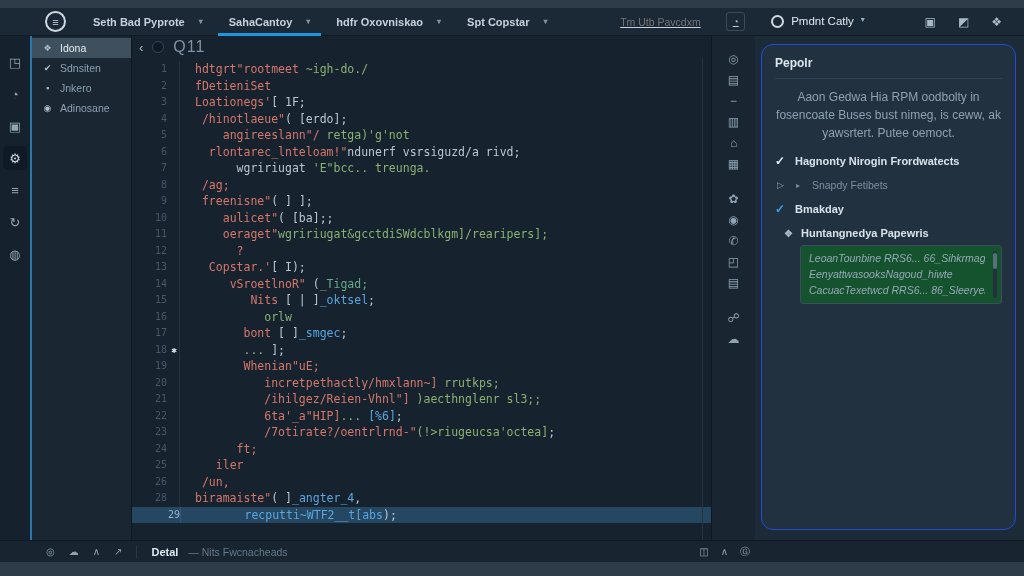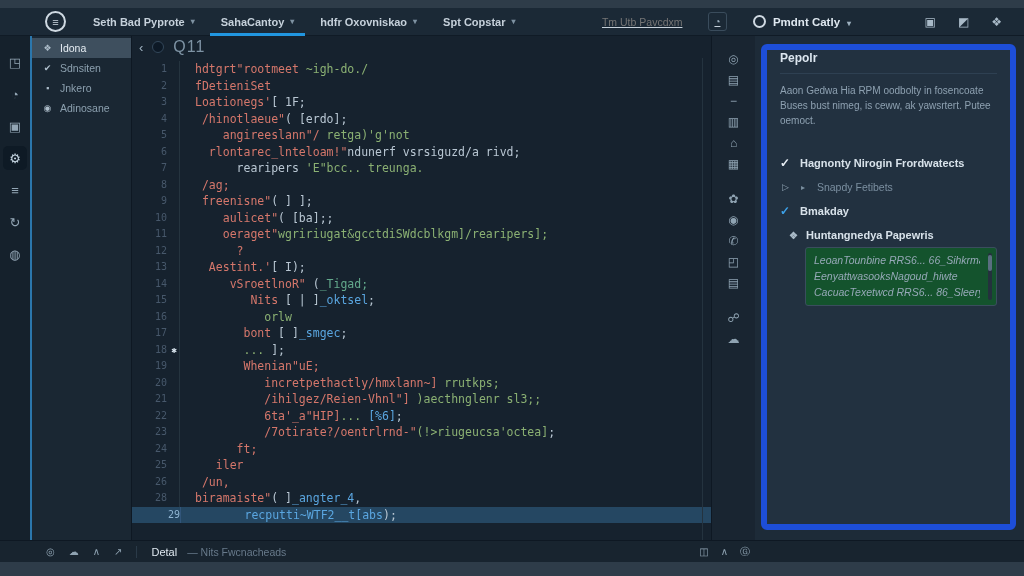--- a/index.html
+++ b/index.html
@@ -9,33 +9,33 @@
   .win-top    { height:8px;  background:#2e3c49; }
   .win-bottom { height:14px; background:#2e3c49; }
 
   
   .topbar { height:28px; background:#1b2936; border-bottom:1px solid #101b26;
             display:flex; align-items:center; color:#c6d1db; }
   .logo { width:21px; height:21px; border:2px solid #cfd9e2; border-radius:50%;
           margin-left:45px; display:flex; align-items:center; justify-content:center;
           color:#cfd9e2; font-size:11px; font-weight:700; }
   .menus { display:flex; margin-left:14px; height:28px; }
-  .menu-item { position:relative; display:flex; align-items:center; gap:6px;
+  .menu-item { position:relative; display:flex; align-items:center; gap:14px;
                padding:0 13px; height:28px; font-size:11px; font-weight:700; cursor:default; }
   .menu-item .caret { font-size:8px; color:#7e92a2; }
   .menu-item.active::after { content:""; position:absolute; left:2px; right:2px; bottom:0;
                              height:3px; background:#2196e0; }
   .search-box { margin-left:auto; display:flex; align-items:center; gap:10px;text-decoration:underline; }
   .search-input { width:96px; background:transparent; border:none; outline:none;
                   color:#5d7182; font-size:10.5px; font-family:"Liberation Sans",sans-serif; }
   .icon-btn { width:19px; height:19px; border:1px solid #3a4c5c; border-radius:3px;
               display:flex; align-items:center; justify-content:center;
               color:#9db0bf; font-size:10px; }
-  .account { display:flex; align-items:flex-end; gap:7px; margin-left:26px;
-             font-size:11.5px; font-weight:700; color:#dfe8f0; }
+  .account { display:flex; align-items:flex-start; gap:7px; margin-left:26px;
+             font-size:11.5px; font-weight:400; color:#dfe8f0; }
   .account .ring { width:13px; height:13px; border:2px solid #cfd9e2; border-radius:50%; }
   .tb-icons { display:flex; gap:22px; margin-left:auto; margin-right:22px;
               color:#a9bac8; font-size:12px; }
   .tb-icons span { cursor:default; }
 
   
   .main { display:flex; height:504px; }
 
   .rail { width:32px; background:#15212c; border-right:2px solid #2b77ad;
           display:flex; flex-direction:column; align-items:center; padding-top:14px; }
@@ -71,25 +71,25 @@
   .tok-r { color:#d5776b; } .tok-g { color:#8bb173; } .tok-b { color:#5aa6e0; }
   .tok-w { color:#b9c7d3; } .tok-t { color:#63a98c; }
 
   .strip { width:44px; background:#192531; border-left:1px solid #0e1823;
            display:flex; flex-direction:column; align-items:center; padding-top:12px; }
   .strip-ic { color:#8fa3b2; font-size:12px; height:21px; display:flex;
               align-items:center; cursor:default; }
   .strip-gap { height:14px; }
 
   .rightpanel { width:269px; background:#1d2b38; padding:8px 8px 10px 6px; }
-  .card { height:100%; background:#223140; border:6px solid #1d4ed8; border-radius:6px;
-          padding:1px 13px; overflow:hidden; }
+  .card { height:100%; background:#223140; border:1px solid #1d4ed8; border-radius:12px;
+          padding:11px 13px; overflow:hidden; }
   .rp-title { font-size:12px; font-weight:700; color:#dce6ef; padding-bottom:8px;
               border-bottom:1px solid #2e4052; margin-bottom:9px; }
-  .rp-desc { font-size:10px; color:#8ea1b1; line-height:1.5; margin-bottom:28px; }
+  .rp-desc { font-size:12px; color:#8ea1b1; line-height:1.5; margin-bottom:12px;text-align:center; }
   .rp-check { display:flex; align-items:center; gap:10px; margin-bottom:11px;
               font-size:11px; font-weight:700; color:#d8e2ea; }
   .chk { font-size:12px; }
   .chk.white { color:#e9eff5; } .chk.blue { color:#3da1e8; }
   .rp-sub { display:flex; align-items:center; gap:12px; margin:0 0 11px 2px;
             color:#7b8fa0; font-size:10.5px; }
   .rp-sub .expander { font-size:9px; color:#8fa3b2; }
   .rp-sub .mini { font-size:8px; color:#7b8fa0; }
   .rp-listhead { display:flex; align-items:center; gap:8px; font-size:11px; font-weight:700;
                  color:#d8e2ea; margin:3px 0 6px 9px; }
@@ -102,21 +102,21 @@
                   background:#24313d; border-radius:2px; }
   .rp-scrollbar .thumb { position:absolute; top:2px; left:0; width:4px; height:16px;
                          background:#5a6e80; border-radius:2px; }
 
   
   .statusbar { height:22px; background:#18242f; border-top:1px solid #0e1823;
                display:flex; align-items:center; color:#8fa3b2; }
   .sb-ic { font-size:10px; margin-right:14px; cursor:default; }
   .sb-group-left { display:flex; align-items:center; margin-left:46px; }
   .sb-div { width:1px; height:12px; background:#2a3a48; margin-right:14px; }
-  .sb-label { font-size:11px; font-weight:400; color:#dfe8f0; margin-right:10px; }
+  .sb-label { font-size:11px; font-weight:700; color:#dfe8f0; margin-right:10px; }
   .sb-sub { font-size:10.5px; color:#67798a; }
   .sb-group-right { display:flex; align-items:center; margin-left:auto; margin-right:262px; }
   .sb-group-right .sb-ic { margin-right:12px; }
 </style>
 </head>
 <body>
 
 <div class="win-top"></div>
 
 <div class="topbar">
@@ -212,21 +212,21 @@
         <div class="code-line">
           <span class="ln">5</span>
           <span class="lt"><span class="tok-w">    </span><span class="tok-r">angireeslann"/ </span><span class="tok-g">retga)'g'not</span></span>
         </div>
         <div class="code-line">
           <span class="ln">6</span>
           <span class="lt"><span class="tok-w">  </span><span class="tok-r">rlontarec_lnteloam!"</span><span class="tok-w">ndunerf vsrsiguzd/a rivd;</span></span>
         </div>
         <div class="code-line">
           <span class="ln">7</span>
-          <span class="lt"><span class="tok-w">      rearipers </span><span class="tok-g">'E"bcc.. treunga.</span></span>
+          <span class="lt"><span class="tok-w">      wgririugat </span><span class="tok-g">'E"bcc.. treunga.</span></span>
         </div>
         <div class="code-line">
           <span class="ln">8</span>
           <span class="lt"><span class="tok-w"> </span><span class="tok-r">/ag;</span></span>
         </div>
         <div class="code-line">
           <span class="ln">9</span>
           <span class="lt"><span class="tok-w"> </span><span class="tok-r">freenisne"</span><span class="tok-w">( ] ];</span></span>
         </div>
         <div class="code-line">
@@ -236,21 +236,21 @@
         <div class="code-line">
           <span class="ln">11</span>
           <span class="lt"><span class="tok-w">    </span><span class="tok-r">oeraget"</span><span class="tok-g">wgririugat&amp;gcctdiSWdcblkgm]/rearipers];</span></span>
         </div>
         <div class="code-line">
           <span class="ln">12</span>
           <span class="lt"><span class="tok-w">      </span><span class="tok-r">?</span></span>
         </div>
         <div class="code-line">
           <span class="ln">13</span>
-          <span class="lt"><span class="tok-w">  </span><span class="tok-r">Aestint.'</span><span class="tok-w">[ I);</span></span>
+          <span class="lt"><span class="tok-w">  </span><span class="tok-r">Copstar.'</span><span class="tok-w">[ I);</span></span>
         </div>
         <div class="code-line">
           <span class="ln">14</span>
           <span class="lt"><span class="tok-w">     </span><span class="tok-r">vSroetlnoR" </span><span class="tok-w">(</span><span class="tok-t">_Tigad;</span></span>
         </div>
         <div class="code-line">
           <span class="ln">15</span>
           <span class="lt"><span class="tok-w">        </span><span class="tok-r">Nits </span><span class="tok-w">[ | ]</span><span class="tok-b">_oktsel</span><span class="tok-w">;</span></span>
         </div>
         <div class="code-line">

